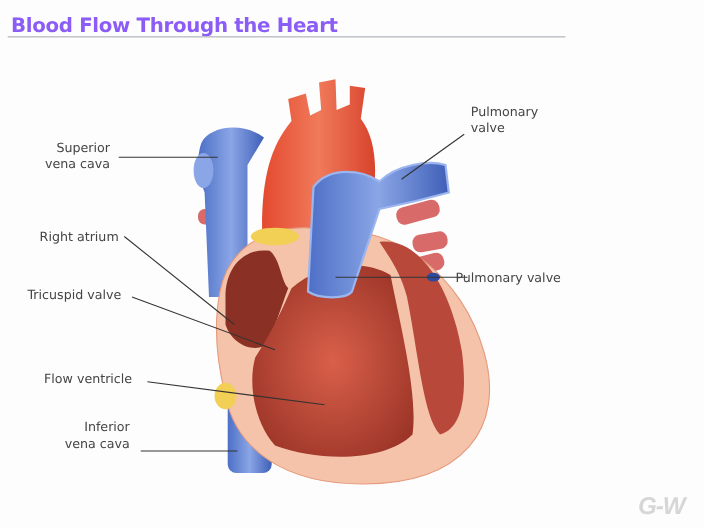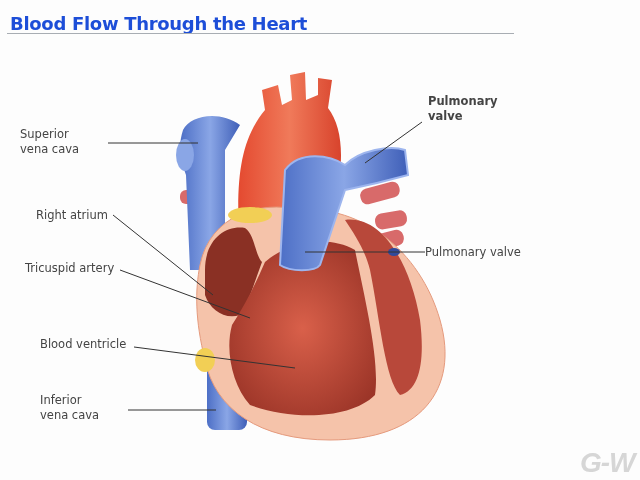--- a/index.html
+++ b/index.html
@@ -1,22 +1,22 @@
 <!DOCTYPE html>
 <html><head>
 <meta charset="utf-8">
 <style>
   html, body { margin:0; padding:0; }
   body { width:640px; height:480px; background:#fdfdfd; position:relative; overflow:hidden; font-family:"DejaVu Sans", sans-serif; }
-  .title { position:absolute; left:10px; top:13px; font-size:18px; font-weight:bold; color:#1d4ed8; letter-spacing:-0.3px; }
+  .title { position:absolute; left:10px; top:13px; font-size:18px; font-weight:bold; color:#8b5cf6; letter-spacing:-0.3px; }
   .rule { position:absolute; left:7px; top:33px; width:507px; height:1px; background:#a8adb3; }
   .label { position:absolute; font-size:11.5px; color:#444; line-height:15px; }
-  .r { }
+  .r { text-align:right; }
   svg.art { position:absolute; left:0; top:0; }
-  .logo { position:absolute; left:580px; top:447px; font-size:28px; font-weight:bold; font-style:italic; color:#d6d6d6; font-family:"Liberation Sans", sans-serif; letter-spacing:-1px; }
+  .logo { position:absolute; left:580px; top:447px; font-size:22px; font-weight:bold; font-style:italic; color:#d6d6d6; font-family:"Liberation Sans", sans-serif; letter-spacing:-1px; }
 </style>
 </head>
 <body>
 
 <div class="title">Blood Flow Through the Heart</div>
 <div class="rule"></div>
 
 <svg class="art" width="640" height="480">
   <defs>
     <linearGradient id="blue" x1="0" x2="1">
@@ -70,25 +70,25 @@
     <line x1="422" y1="122" x2="365" y2="163"></line>
     <line x1="305" y1="252" x2="425" y2="252"></line>
   </g>
 </svg>
 
 <div class="label r" style="left:20px;top:127px;width:80px;">
   <div>Superior</div>
   <div>vena cava</div>
 </div>
 <div class="label" style="left:36px;top:208px;">Right atrium</div>
-<div class="label" style="left:25px;top:261px;">Tricuspid artery</div>
-<div class="label" style="left:40px;top:337px;">Blood ventricle</div>
-<div class="label r" style="left:40px;top:393px;width:78px;">
+<div class="label" style="left:25px;top:261px;">Tricuspid valve</div>
+<div class="label" style="left:40px;top:337px;">Flow ventricle</div>
+<div class="label r" style="left:40px;top:381px;width:78px;">
   <div>Inferior</div>
   <div>vena cava</div>
 </div>
-<div class="label" style="left:428px;top:94px;font-weight:bold;">
+<div class="label" style="left:428px;top:94px;">
   <div>Pulmonary</div>
   <div>valve</div>
 </div>
-<div class="label" style="left:425px;top:245px;">Pulmonary valve</div>
+<div class="label" style="left:414px;top:245px;">Pulmonary valve</div>
 
 <div class="logo">G-W</div>
 
 </body></html>

